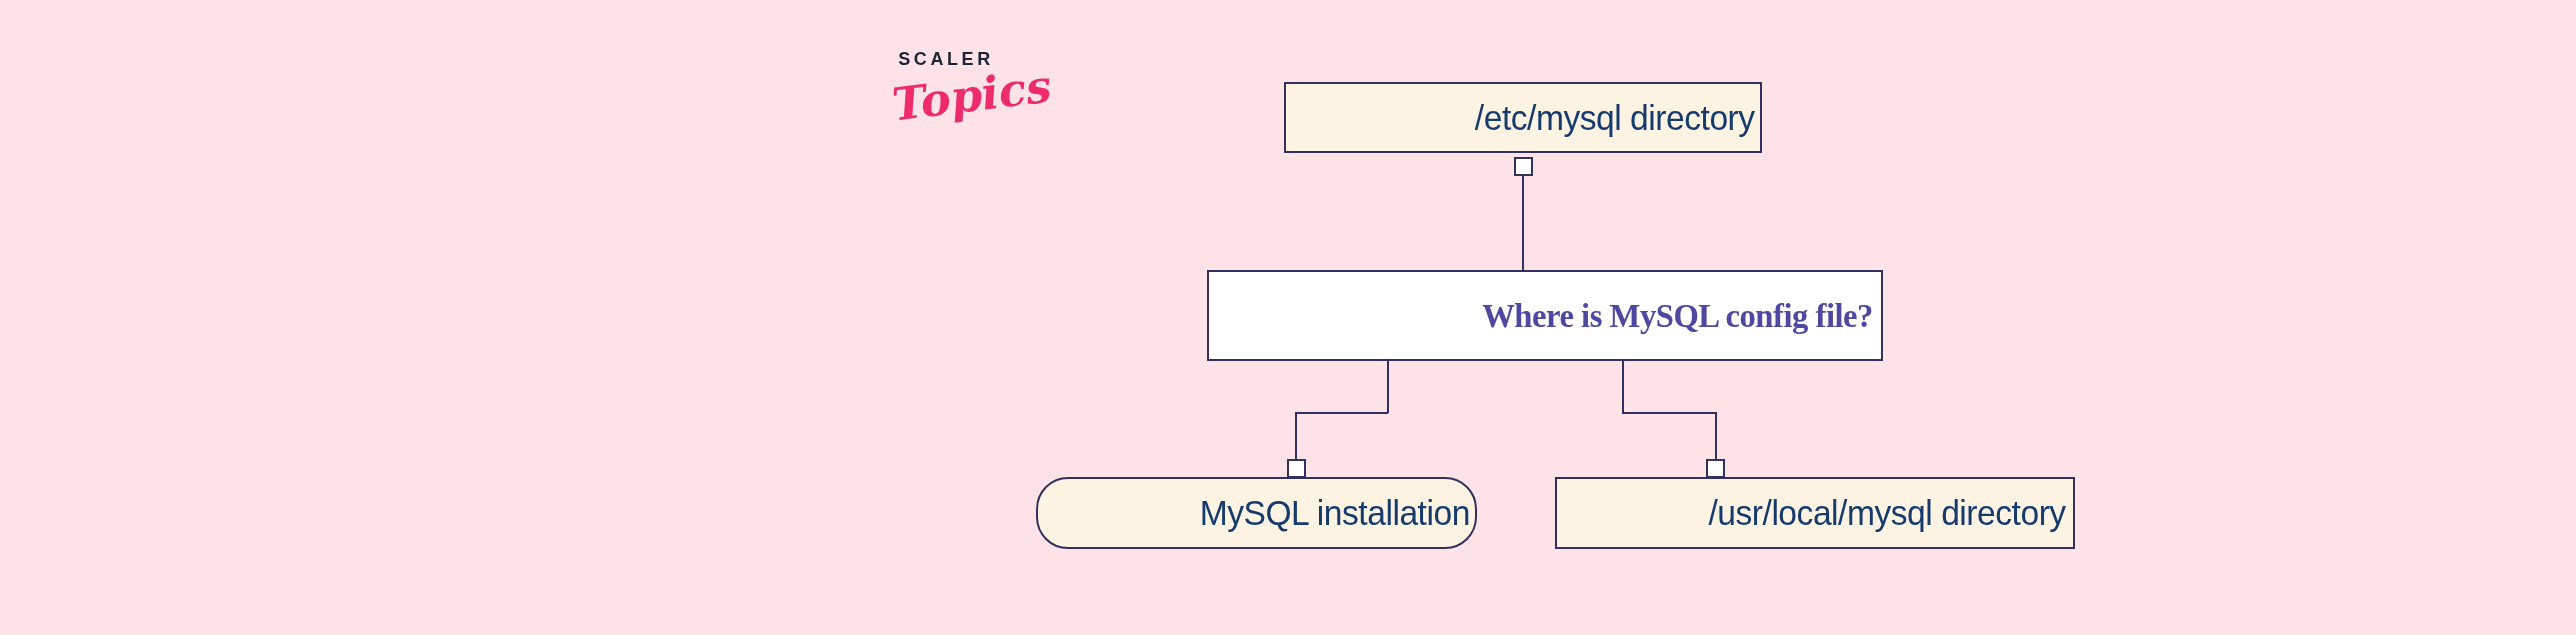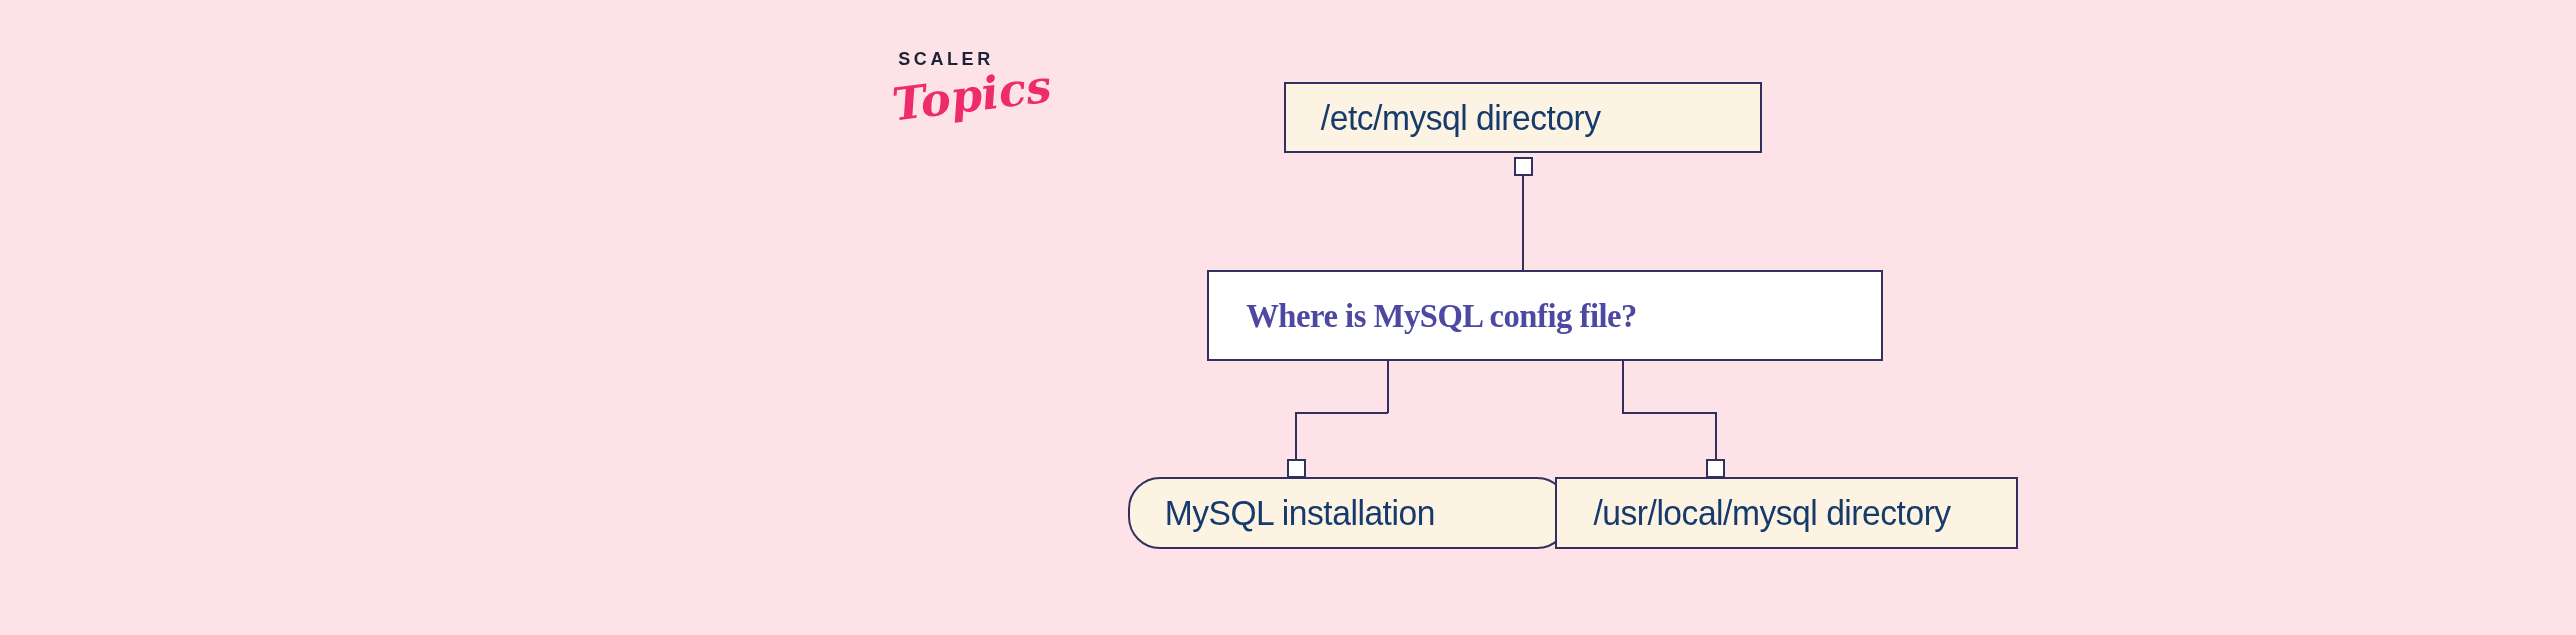--- a/index.html
+++ b/index.html
@@ -46,21 +46,21 @@
     white-space: nowrap;
   }
 
   
   .node {
     position: absolute;
     box-sizing: border-box;
     border: 2.6px solid #32305E;
     display: flex;
     align-items: center;
-    justify-content: flex-start;
+    justify-content: flex-end;
     padding-left: 29px;
   }
   .node-cream {
     background: #FCF3E3;
   }
   .node-cream .node-label {
     color: #153A6C;
     font-size: 35px;
     font-weight: 400;
   }
@@ -87,22 +87,22 @@
     top: 1.5px;
     width: 100%;
     height: 100%;
     background: #B2ACE8;
     border: 2.1px solid #32305E;
     z-index: -1;
   }
 
   #node-top    { left: 1284px; top: 82px; width: 478px;  height: 71px; }
   #node-mid    { left: 1207px; top: 270px; width: 676px; height: 91px; }
-  #node-left   { left: 1128px; top: 477px; width: 441px;  height: 72px; border-radius: 32px; }
-  #node-right  { left: 1555px; top: 477px; width: 463px;  height: 72px; }
+  #node-left   { left: 1036px; top: 477px; width: 441px;  height: 72px; border-radius: 32px; }
+  #node-right  { left: 1555px; top: 477px; width: 520px;  height: 72px; }
 
   
   .edge {
     position: absolute;
     background: #32305E;
     z-index: 1;
   }
   #edge-top-v     { left: 1522px; top: 174px; width: 1.5px;   height: 98px; }
 
   #edge-left-v1   { left: 1387px; top: 361px; width: 1.5px;   height: 52px; }

